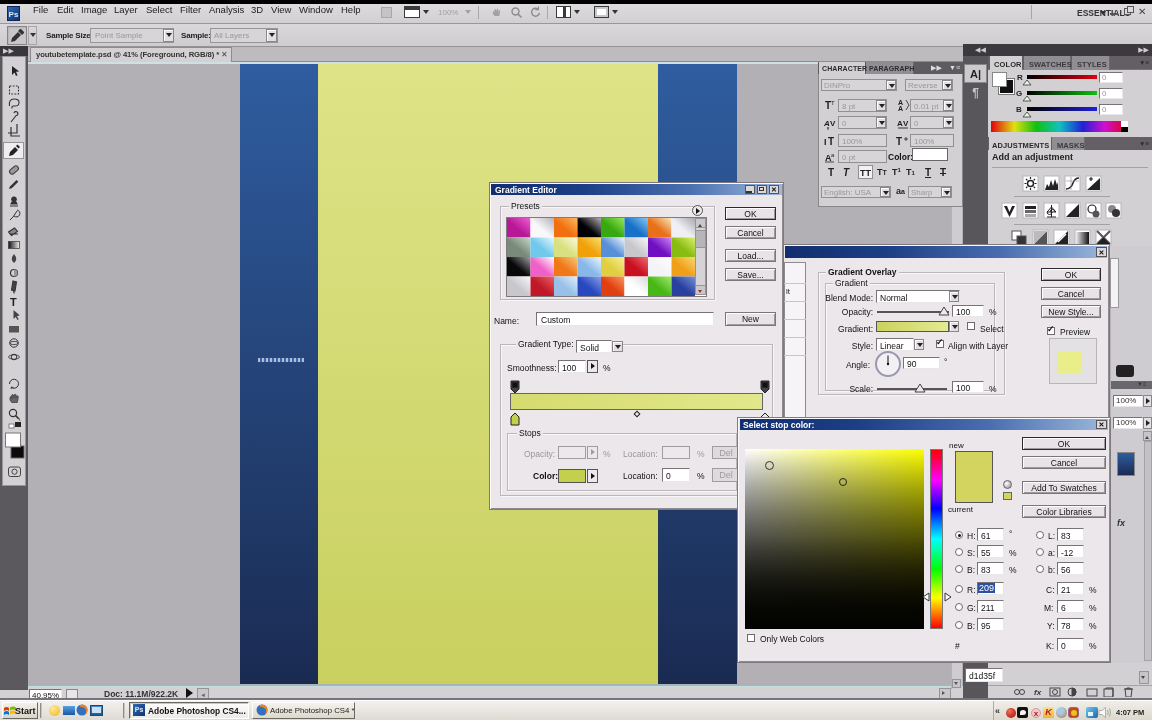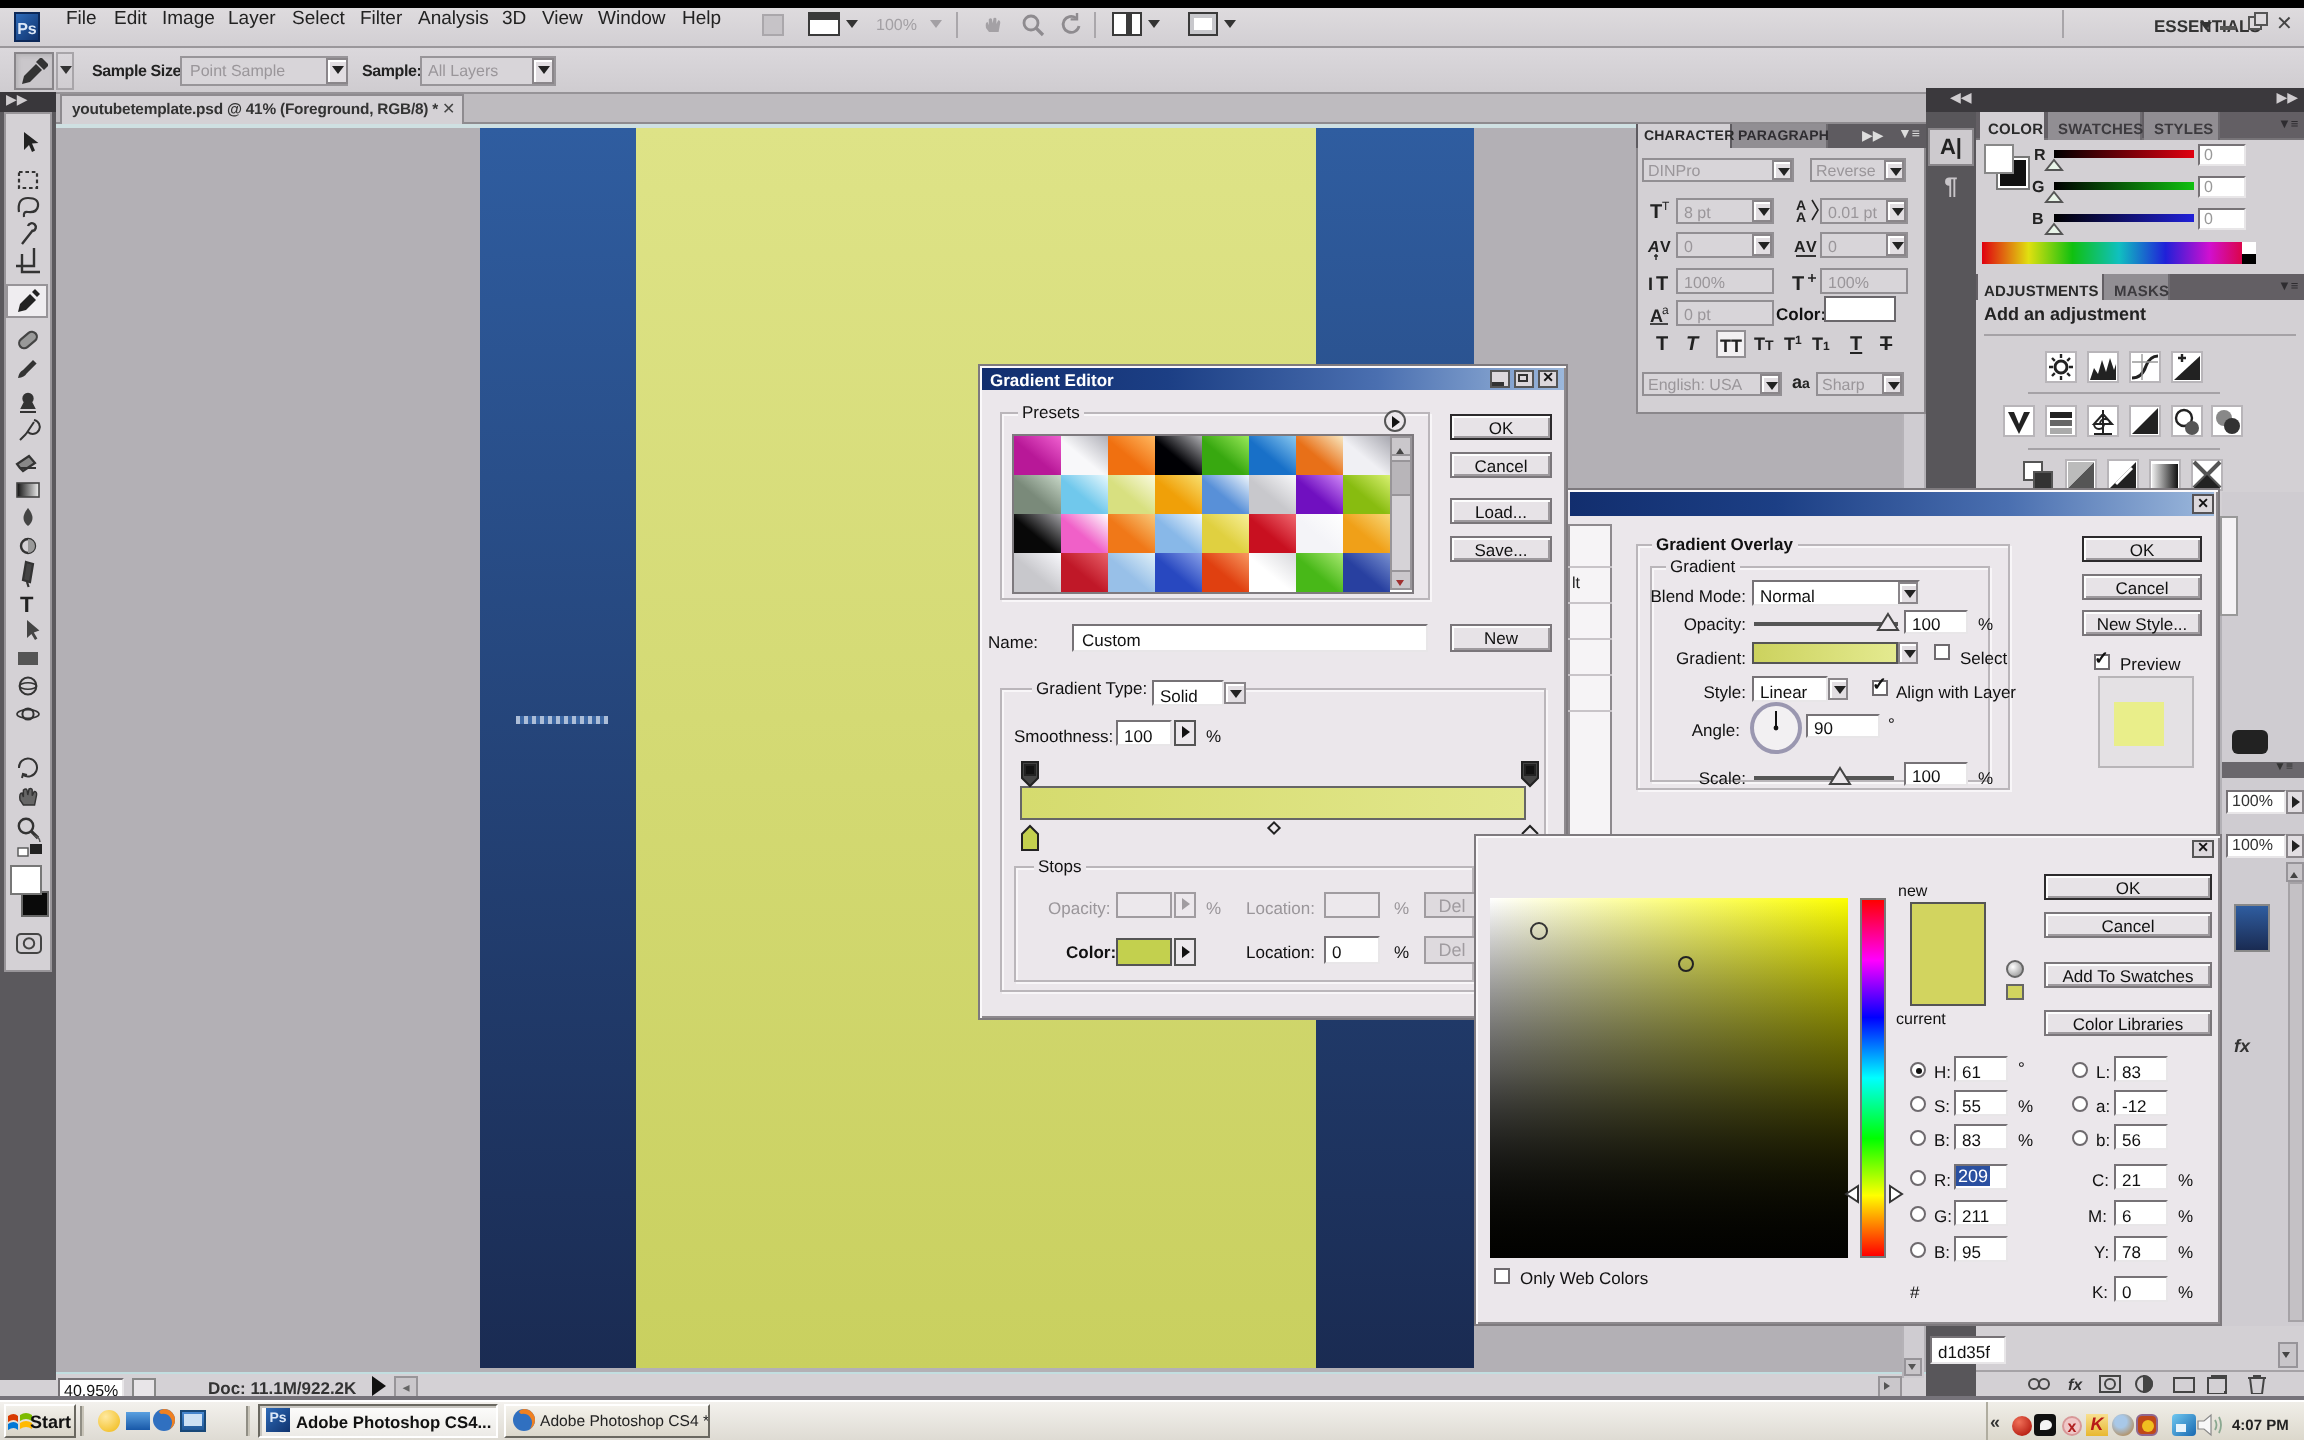--- a/index.html
+++ b/index.html
@@ -694,20 +694,21 @@
 <span class="abs lbl" style="left:533px;top:471px;font-weight:bold;">Color:</span>
 <div class="abs" style="left:558px;top:469px;width:28px;height:14px;background:#c3d04e;border:1px solid #555;"></div>
 <div class="abs" style="left:587px;top:469px;width:11px;height:14px;background:#ece8ec;border:1px solid #555;"></div>
 <div class="abs" style="left:591px;top:473px;border:3px solid transparent;border-left:4px solid #111;"></div>
 <span class="abs lbl" style="left:623px;top:471px;">Location:</span>
 <div class="abs fld" style="left:662px;top:468px;width:28px;height:14px;padding:2px 0 0 3px;">0</div>
 <span class="abs lbl" style="left:697px;top:471px;">%</span>
 <div class="abs" style="left:712px;top:468px;width:28px;height:14px;background:#dedade;border:1px solid #a09ca0;font-size:9px;color:#a09ca0;text-align:center;line-height:13px;">Del</div>
 
 <div class="abs dlg" style="left:737px;top:417px;width:374px;height:246px;"></div>
+<div class="abs tbar" style="left:740px;top:419px;width:368px;height:11px;padding:1px 0 0 3px;">Select stop color:</div>
 <div class="abs" style="left:1096px;top:420px;width:11px;height:9px;background:#dcd8dc;border:1px solid #555;color:#111;font-size:7px;text-align:center;line-height:8px;font-weight:bold;">✕</div>
 
 <div class="abs" style="left:745px;top:449px;width:179px;height:180px;background:linear-gradient(rgba(0,0,0,0),#000),linear-gradient(90deg,#fff,#fdff00);background-blend-mode:normal;"></div>
 <div class="abs" style="left:745px;top:449px;width:179px;height:180px;background:linear-gradient(rgba(8,8,2,0) 0%,rgba(8,8,2,.38) 48%,rgba(4,4,1,.88) 88%,rgba(2,2,0,.97) 100%);"></div>
 <div class="abs" style="left:765px;top:461px;width:9px;height:9px;border:1.5px solid #333;border-radius:50%;"></div>
 <div class="abs" style="left:839px;top:478px;width:8px;height:8px;border:1.5px solid #222;border-radius:50%;"></div>
 
 <div class="abs" style="left:930px;top:449px;width:13px;height:180px;background:linear-gradient(#f00,#f0f 17%,#00f 33%,#0ff 50%,#0f0 67%,#ff0 83%,#f00);border:1px solid #777;"></div>
 <svg class="abs" style="left:922px;top:592px;" width="30" height="10">
       <path d="M1 5 L7 1 L7 9 Z" fill="#fff" stroke="#333" stroke-width="1"></path>

